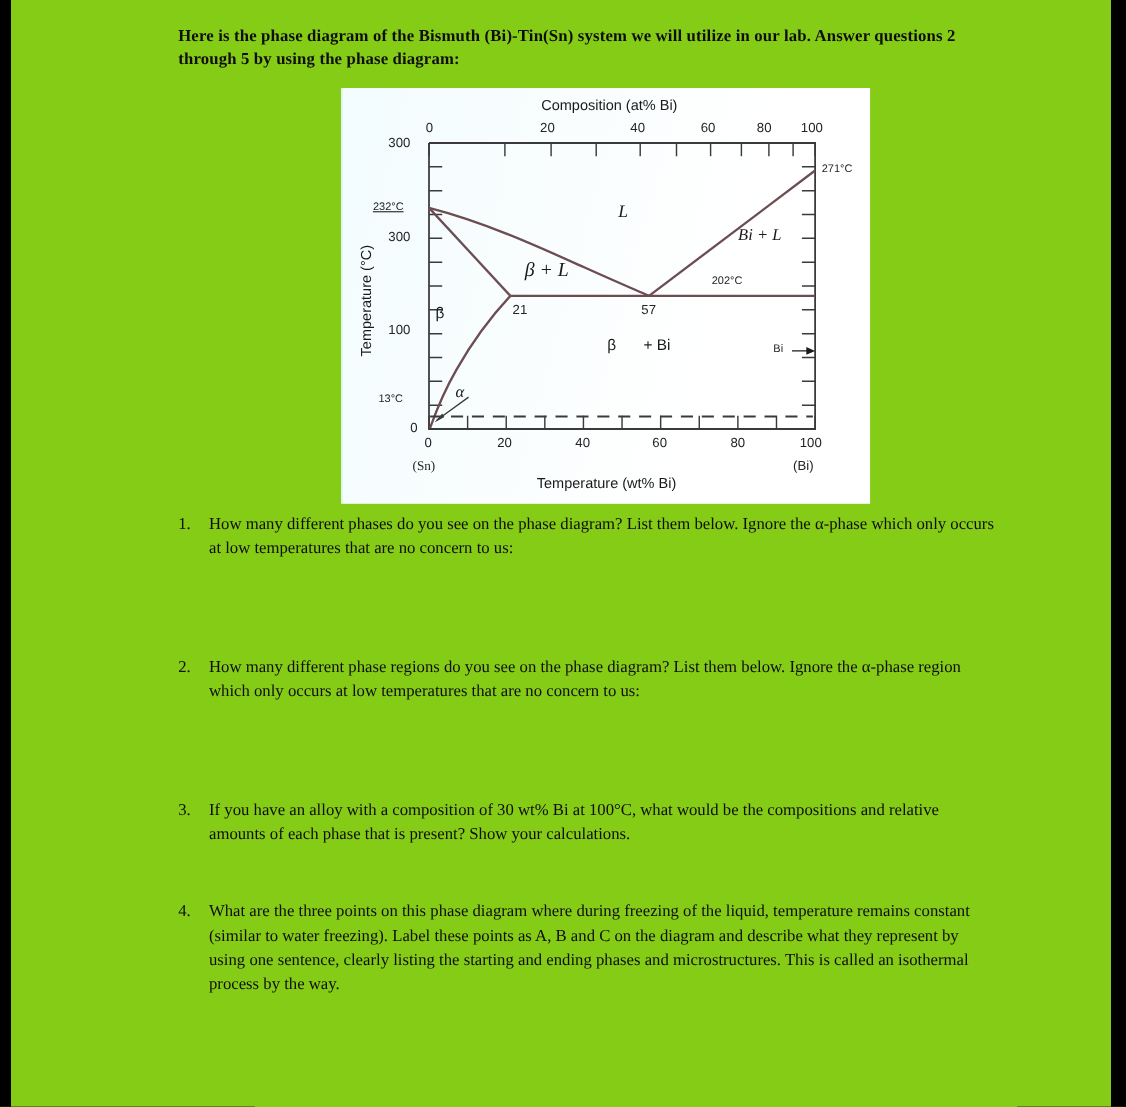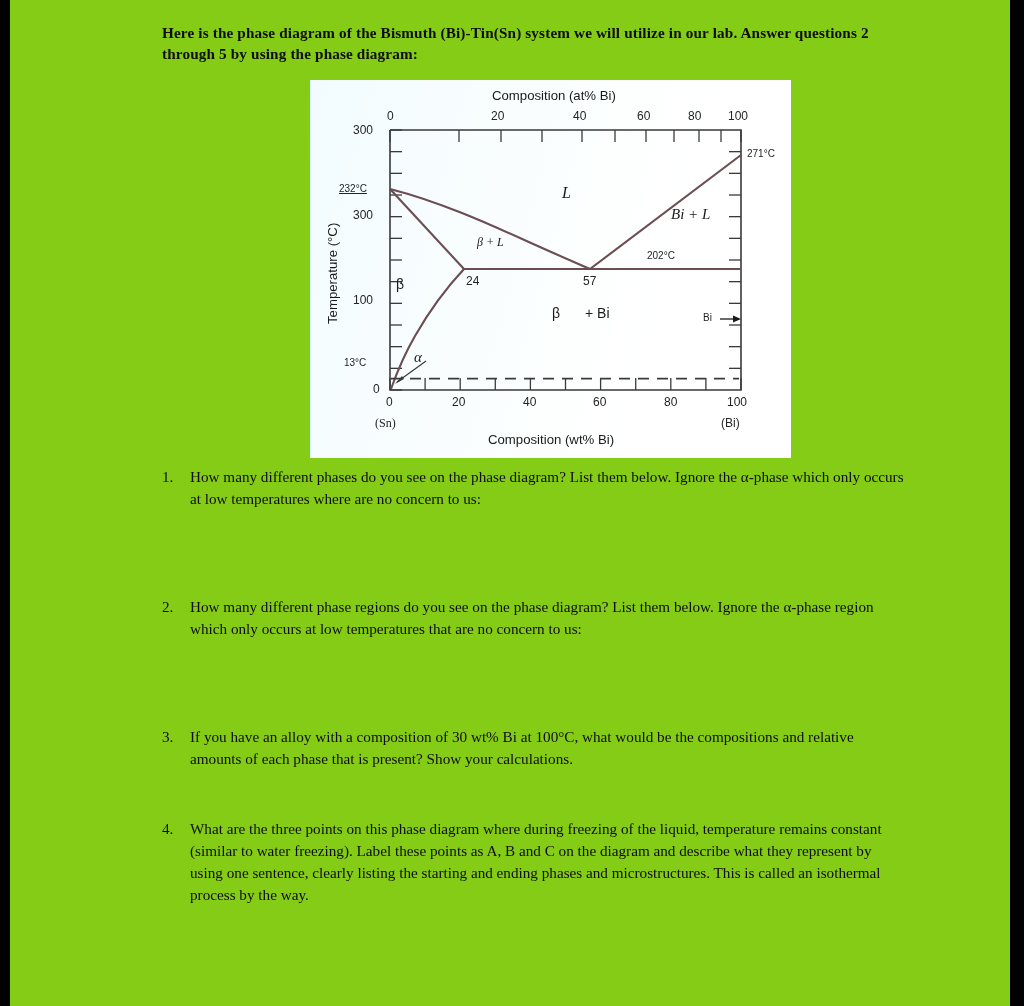--- a/index.html
+++ b/index.html
@@ -126,21 +126,21 @@
 
 <div class="page">
   <div class="doc">
 
     <div class="intro">Here is the phase diagram of the Bismuth (Bi)-Tin(Sn) system we will utilize in our lab. Answer questions 2 through 5 by using the phase diagram:</div>
 
     <div class="figure-box">
       <div class="figure-inner">
 
         <div class="fig-label axis-title" style="left:181px; top:8px;">Composition (at% Bi)</div>
-        <div class="fig-label axis-title" style="left:177px; top:352px;">Composition (wt% Bi)</div>
+        <div class="fig-label axis-title" style="left:177px; top:352px;">Temperature (wt% Bi)</div>
         <div class="ylabel-rot" style="left:14px; top:244px;">Temperature (°C)</div>
 
         <div class="fig-label tick-lbl" style="left:76px; top:29px;">0</div>
         <div class="fig-label tick-lbl" style="left:180px; top:29px;">20</div>
         <div class="fig-label tick-lbl" style="left:262px; top:29px;">40</div>
         <div class="fig-label tick-lbl" style="left:326px; top:29px;">60</div>
         <div class="fig-label tick-lbl" style="left:377px; top:29px;">80</div>
         <div class="fig-label tick-lbl" style="left:417px; top:29px;">100</div>
 
         <div class="fig-label tick-lbl" style="left:42px; top:43px;">300</div>
@@ -237,39 +237,39 @@
           <line x1="80" y1="298.7" x2="428" y2="298.7" stroke="#3a3a3a" stroke-width="1.8" stroke-dasharray="11,8"></line>
 
           <line x1="115" y1="281" x2="86" y2="302" stroke="#3a3a3a" stroke-width="1.2"></line>
           <polygon points="84,304 93,299 91,296" fill="#3a3a3a"></polygon>
 
           <line x1="409" y1="239" x2="428" y2="239" stroke="#1a1a1a" stroke-width="1.3"></line>
           <polygon points="430,239 422,235.5 422,242.5" fill="#1a1a1a"></polygon>
         </svg>
 
         <div class="fig-label serif-it phase-lbl" style="left:251px; top:104px; font-size:16px;">L</div>
-        <div class="fig-label serif-it phase-lbl" style="left:166px; top:155px; font-size:12px;">β + L</div>
+        <div class="fig-label serif-it phase-lbl" style="left:166px; top:155px; font-size:18px;">β + L</div>
         <div class="fig-label serif-it phase-lbl" style="left:360px; top:126px; font-size:15px;">Bi + L</div>
         <div class="fig-label phase-lbl" style="left:85px; top:196px;">β</div>
         <div class="fig-label serif-it phase-lbl" style="left:103px; top:269px; font-size:15px;">α</div>
         <div class="fig-label phase-lbl" style="left:241px; top:225px;">β</div>
         <div class="fig-label phase-lbl" style="left:274px; top:225px;">+ Bi</div>
         <div class="fig-label tick-lbl-sm" style="left:392px; top:232px;">Bi</div>
 
-        <div class="fig-label tick-lbl" style="left:155px; top:194px;">24</div>
+        <div class="fig-label tick-lbl" style="left:155px; top:194px;">21</div>
         <div class="fig-label tick-lbl" style="left:272px; top:194px;">57</div>
         <div class="fig-label tick-lbl-sm" style="left:336px; top:170px;">202°C</div>
         <div class="fig-label tick-lbl-sm" style="left:436px; top:68px;">271°C</div>
 
       </div>
     </div>
 
     <div class="q" style="left:152px; top:466px; width:746px;">
       <span class="q-num">1.</span>
-      <span class="q-text">How many different phases do you see on the phase diagram? List them below. Ignore the α-phase which only occurs at low temperatures where are no concern to us:</span>
+      <span class="q-text">How many different phases do you see on the phase diagram? List them below. Ignore the α-phase which only occurs at low temperatures that are no concern to us:</span>
     </div>
 
     <div class="q" style="left:152px; top:596px; width:746px;">
       <span class="q-num">2.</span>
       <span class="q-text">How many different phase regions do you see on the phase diagram? List them below. Ignore the α-phase region which only occurs at low temperatures that are no concern to us:</span>
     </div>
 
     <div class="q" style="left:152px; top:726px; width:746px;">
       <span class="q-num">3.</span>
       <span class="q-text">If you have an alloy with a composition of 30 wt% Bi at 100°C, what would be the compositions and relative amounts of each phase that is present? Show your calculations.</span>

